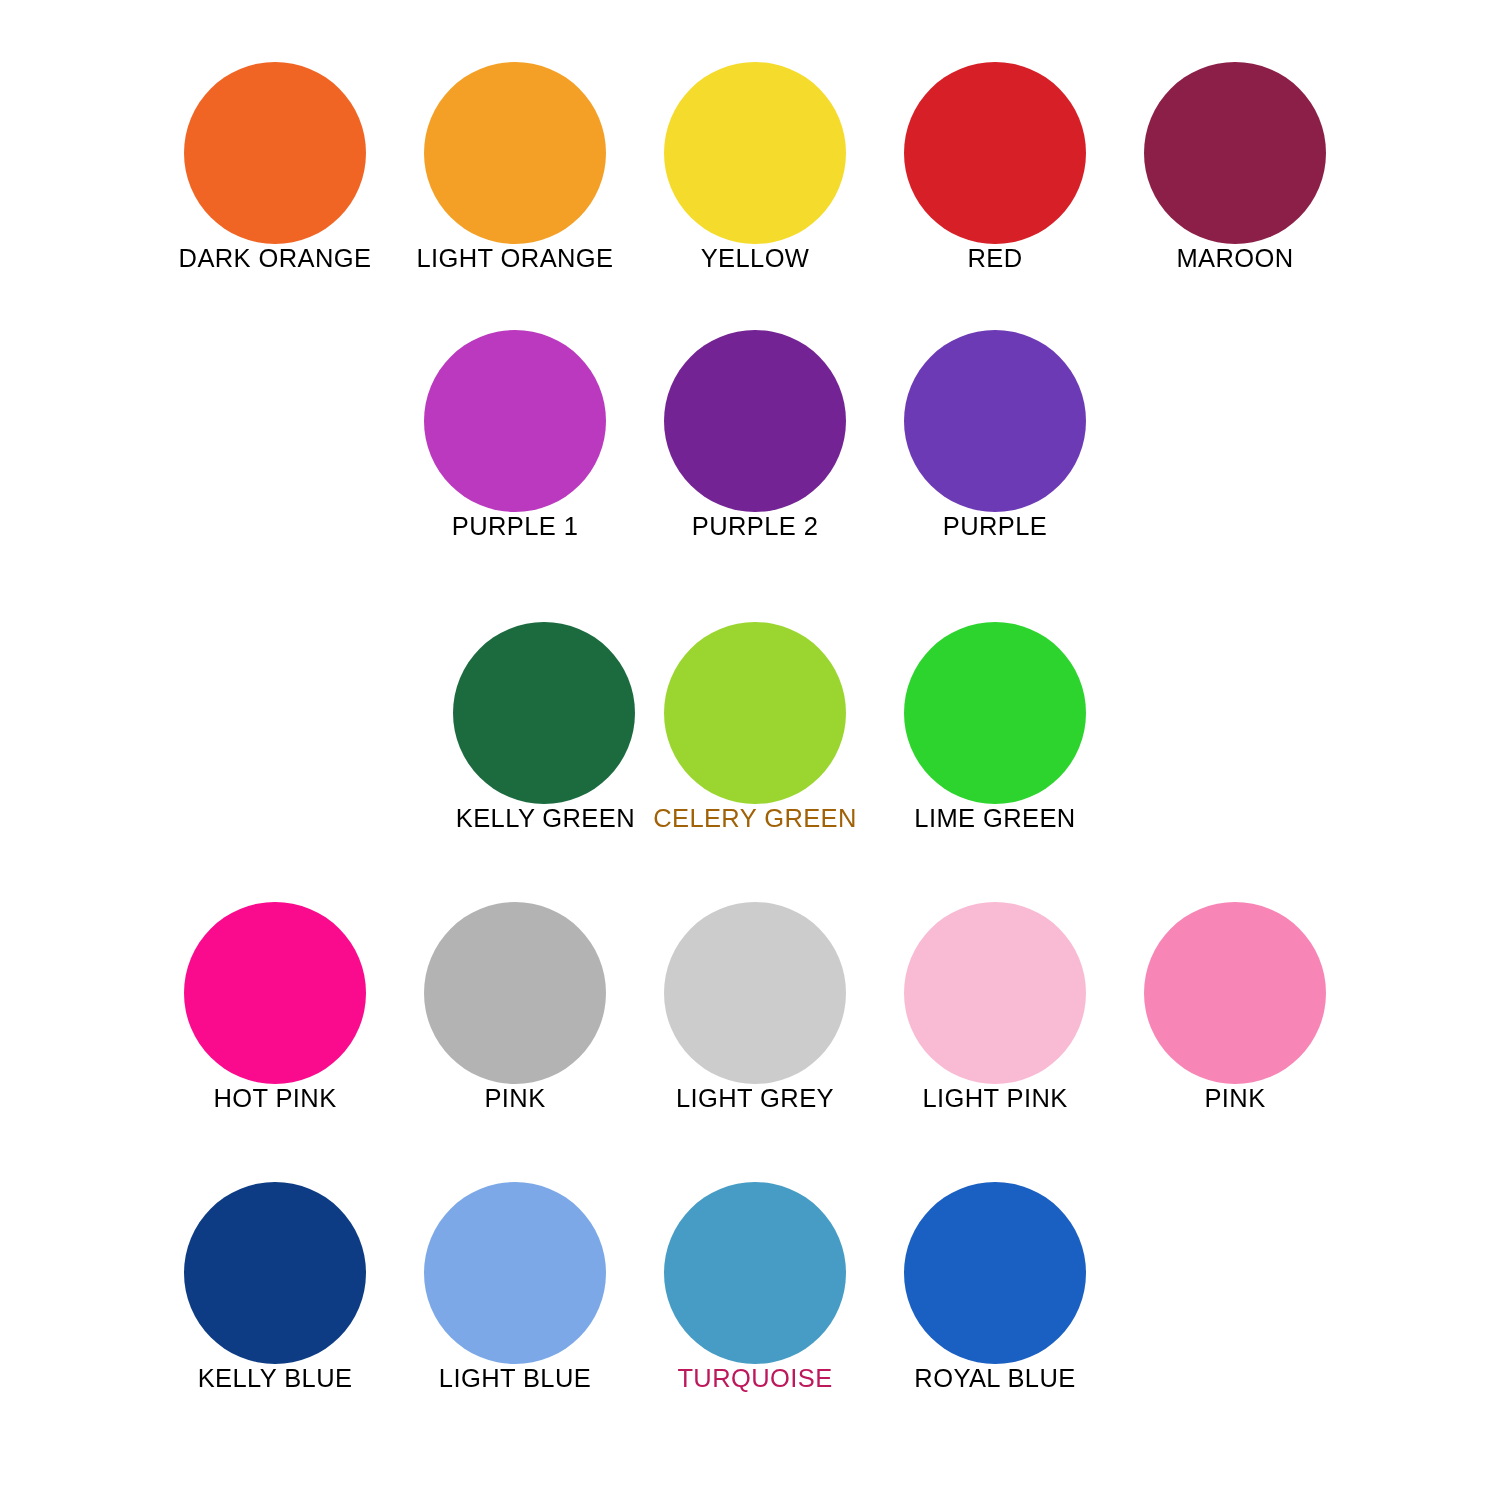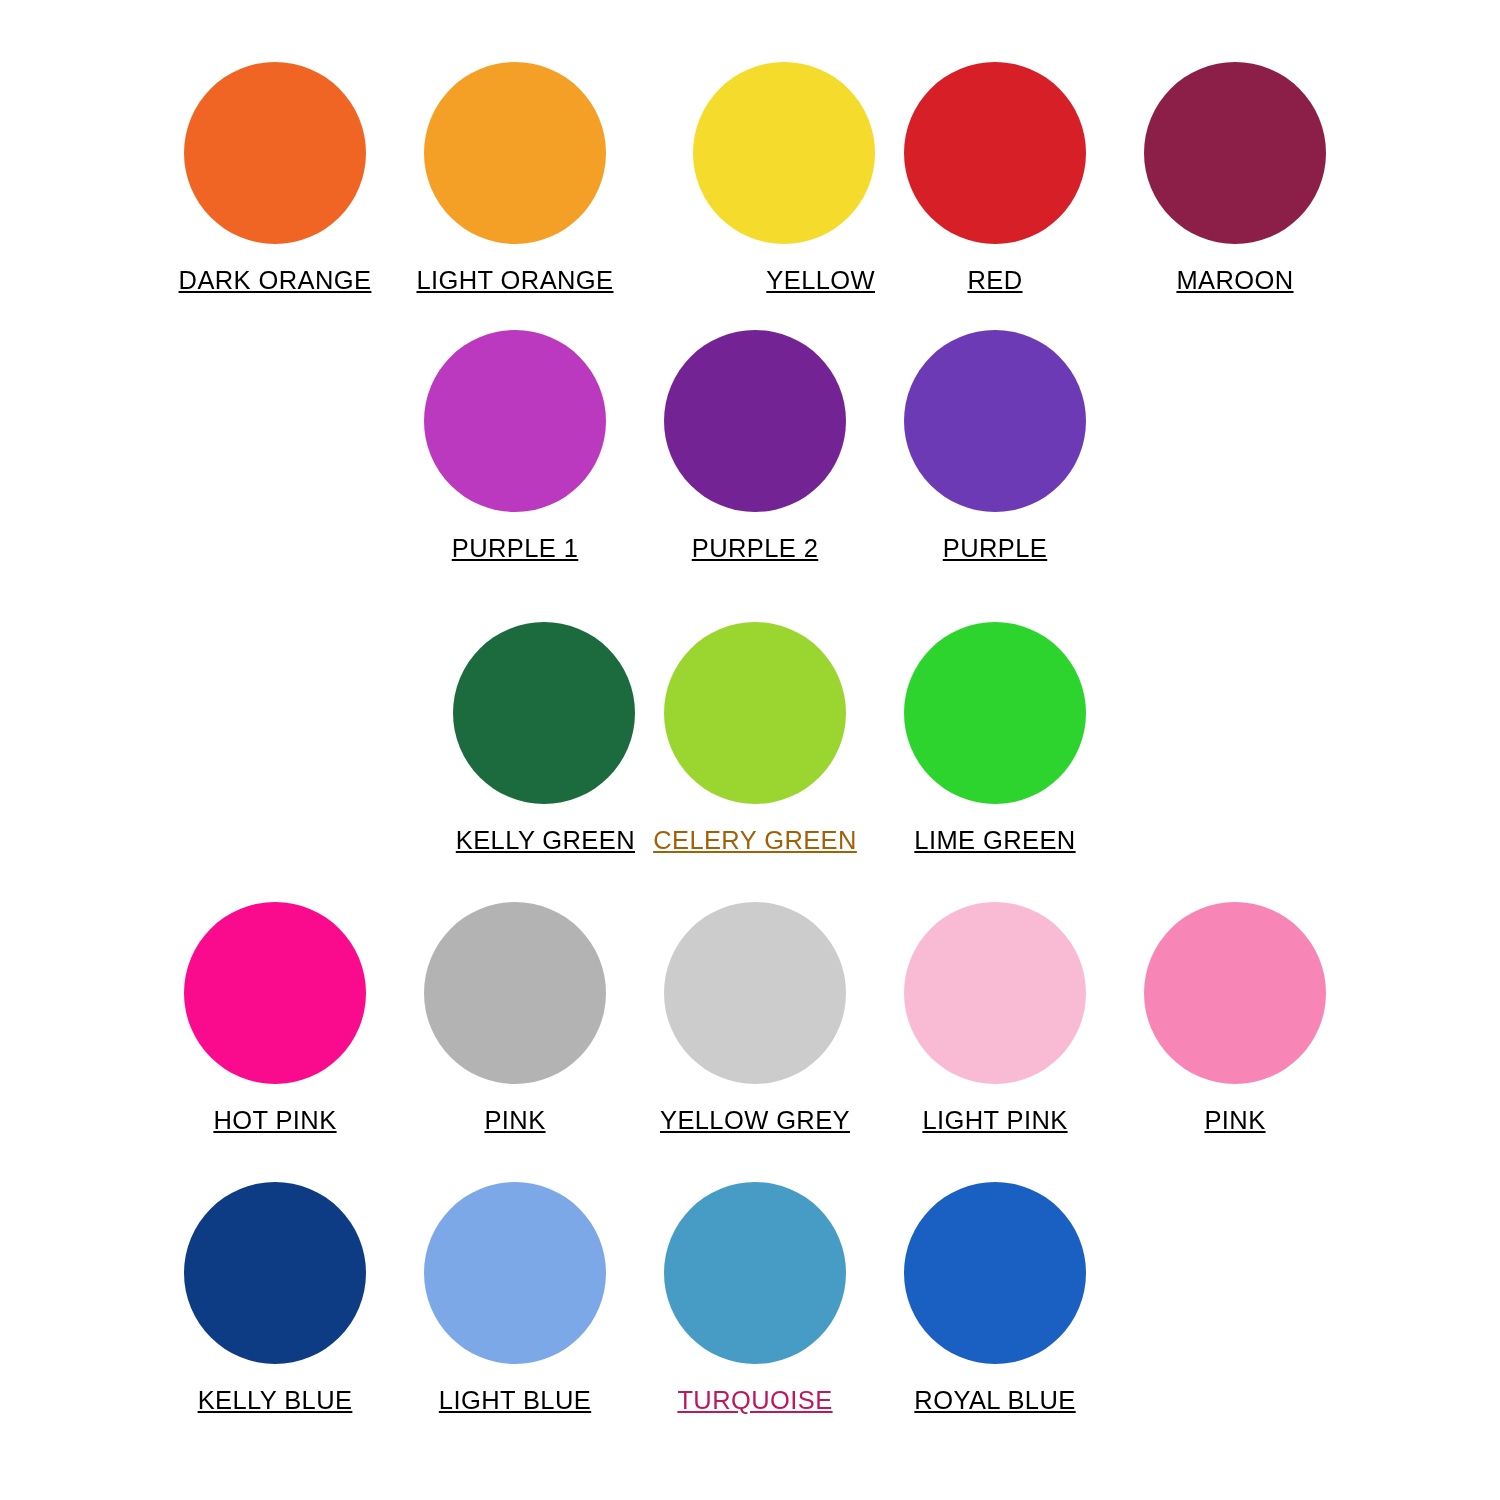--- a/index.html
+++ b/index.html
@@ -35,46 +35,44 @@
     align-items: center;
   }
   .swatch-dot {
     width: 182px;
     height: 182px;
     border-radius: 50%;
     margin-top: 14px;
     flex: none;
   }
   .swatch-label {
-    margin-top: 22px;
     font-size: 25.5px;
     font-weight: 400;
     letter-spacing: 0.4px;
     color: #000000;
     text-align: center;
     white-space: nowrap;
     font-family: "Liberation Sans", sans-serif;
-    text-decoration: underline;
   }
 </style>
 </head>
 <body>
 
 <div id="palette-sheet" style="background: rgb(255, 255, 255);">
 
 <div class="swatch-row" style="top: 48px;">
       <div class="swatch-cell" style="left: 155px;">
         <div class="swatch-dot" title="#F06524" style="background: rgb(240, 101, 36);"></div>
         <div class="swatch-label" style="color: rgb(0, 0, 0);">DARK ORANGE</div>
       </div>
       <div class="swatch-cell" style="left: 395px;">
         <div class="swatch-dot" title="#F4A026" style="background: rgb(244, 160, 38);"></div>
         <div class="swatch-label" style="color: rgb(0, 0, 0);">LIGHT ORANGE</div>
       </div>
-      <div class="swatch-cell" style="left: 635px; align-items: flex-end;">
+      <div class="swatch-cell" style="left: 635px;">
         <div class="swatch-dot" title="#F5DB2B" style="background: rgb(245, 219, 43);"></div>
         <div class="swatch-label" style="color: rgb(0, 0, 0);">YELLOW</div>
       </div>
       <div class="swatch-cell" style="left: 875px;">
         <div class="swatch-dot" title="#D61F26" style="background: rgb(214, 31, 38);"></div>
         <div class="swatch-label" style="color: rgb(0, 0, 0);">RED</div>
       </div>
       <div class="swatch-cell" style="left: 1115px;">
         <div class="swatch-dot" title="#8C1F47" style="background: rgb(140, 31, 71);"></div>
         <div class="swatch-label" style="color: rgb(0, 0, 0);">MAROON</div>
@@ -112,21 +110,21 @@
       <div class="swatch-cell" style="left: 155px;">
         <div class="swatch-dot" title="#FA0A8C" style="background: rgb(250, 10, 140);"></div>
         <div class="swatch-label" style="color: rgb(0, 0, 0);">HOT PINK</div>
       </div>
       <div class="swatch-cell" style="left: 395px;">
         <div class="swatch-dot" title="#B3B3B3" style="background: rgb(179, 179, 179);"></div>
         <div class="swatch-label" style="color: rgb(0, 0, 0);">PINK</div>
       </div>
       <div class="swatch-cell" style="left: 635px;">
         <div class="swatch-dot" title="#CCCCCC" style="background: rgb(204, 204, 204);"></div>
-        <div class="swatch-label" style="color: rgb(0, 0, 0);">YELLOW GREY</div>
+        <div class="swatch-label" style="color: rgb(0, 0, 0);">LIGHT GREY</div>
       </div>
       <div class="swatch-cell" style="left: 875px;">
         <div class="swatch-dot" title="#F9BBD4" style="background: rgb(249, 187, 212);"></div>
         <div class="swatch-label" style="color: rgb(0, 0, 0);">LIGHT PINK</div>
       </div>
       <div class="swatch-cell" style="left: 1115px;">
         <div class="swatch-dot" title="#F786B6" style="background: rgb(247, 134, 182);"></div>
         <div class="swatch-label" style="color: rgb(0, 0, 0);">PINK</div>
       </div>
     </div>

